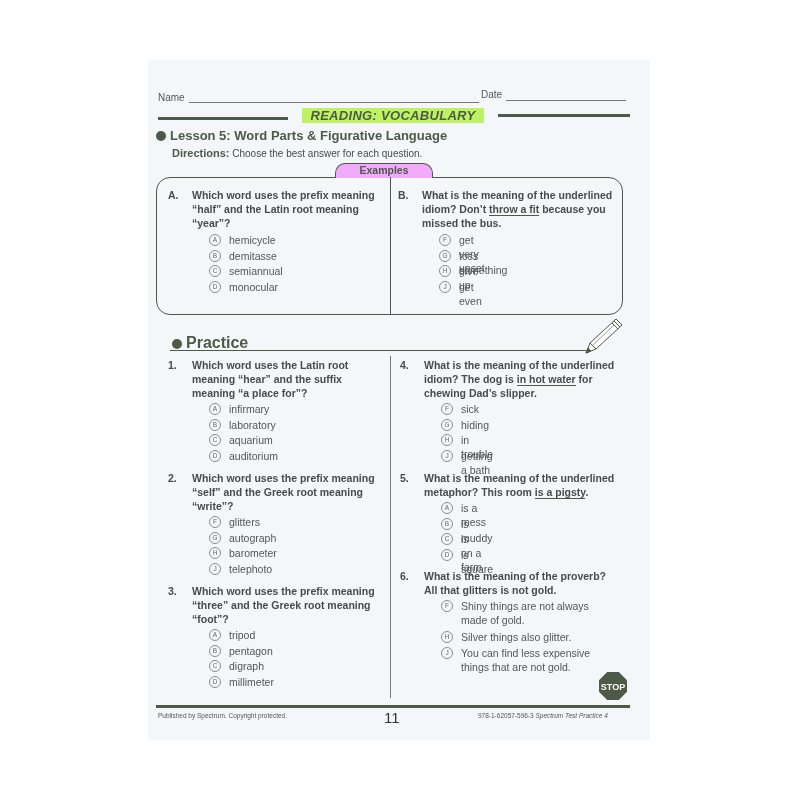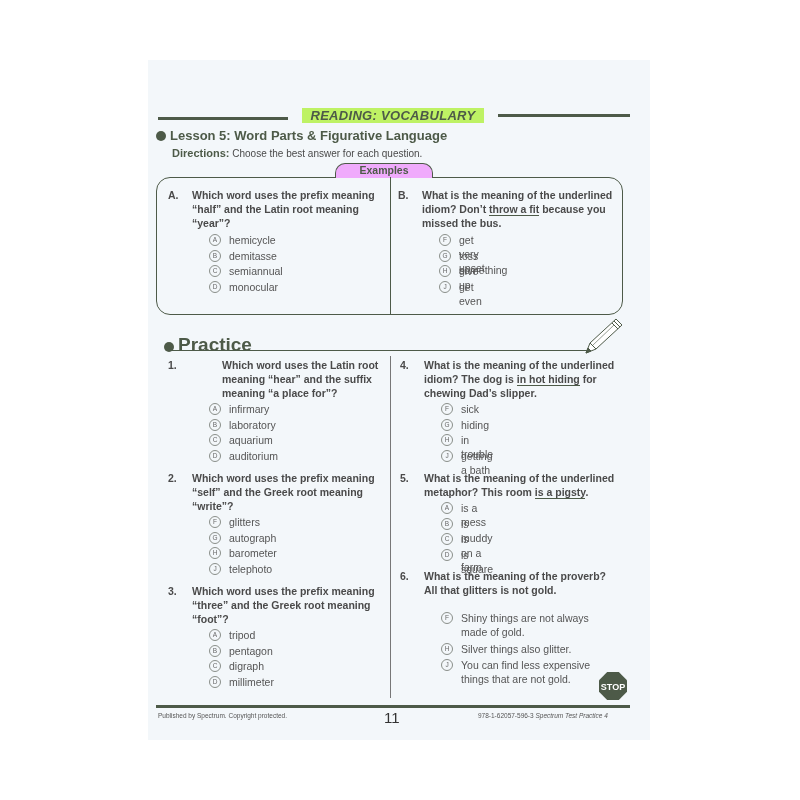--- a/index.html
+++ b/index.html
@@ -30,36 +30,42 @@
     .q { position: absolute; font-size: 10.5px; line-height: 14px; }
     .q .num { position: absolute; left: 0; top: 0; font-weight: bold; color: #4a4a4a; }
     .q .stem { position: absolute; left: 24px; top: 0; font-weight: bold; color: #4a4a4a; }
     .q .stem u { text-decoration: none; border-bottom: 1.2px solid #4d5a48; }
     .choices { position: absolute; left: 41px; }
     .choice { position: relative; height: 15.5px; font-size: 10.5px; color: #555; }
     .choice .bubble { position: absolute; left: 0; top: 1px; width: 10px; height: 10px;
                       border: 1px solid #8a8f8a; border-radius: 50%; font-size: 6.5px;
                       line-height: 10px; text-align: center; color: #666; }
     .choice .ctext { position: absolute; left: 20px; top: 0; line-height: 14px; }
-    .practice-head { left: 16px; top: 274px; font-weight: bold; font-size: 19px; color: #4d5a48; text-align: right; }
+    .practice-head { left: 24px; top: 274px; font-weight: bold; font-size: 16px; color: #4d5a48; text-align: right; }
     .practice-rule { left: 22px; top: 290px; width: 420px; height: 1px; background: #4d5a48; }
     .pencil { left: 432px; top: 255px; }
     .col-divider { left: 242px; top: 296px; width: 1px; height: 342px; background: #777; }
     .footer-rule { left: 8px; top: 645px; width: 474px; height: 3px; background: #4d5a48; }
     .footer-left { left: 10px; top: 652px; font-size: 6.5px; color: #555; }
     .footer-page { left: 236px; top: 649px; font-size: 15px; color: #333; }
     .footer-right { left: 330px; top: 652px; font-size: 6.5px; color: #555; }
     .footer-right i { font-style: italic; }
     .stop { left: 451px; top: 612px; width: 28px; height: 28px; }
   </style>
 </head>
 <body>
 
 <div class="page">
 
+  <div class="abs name-row" style="width:470px;height:14px;">
+    <span class="abs" style="left:0;top:0;">Name</span>
+    <span class="name-line" style="left:31px;top:10px;width:290px;"></span>
+    <span class="abs" style="left:323px;top:-3px;">Date</span>
+    <span class="name-line" style="left:348px;top:8px;width:120px;"></span>
+  </div>
 
   <div class="abs title-bar">
     <div class="rule" style="left:0;top:9px;width:130px;"></div>
     <div class="rule" style="left:340px;top:6px;width:132px;"></div>
     <div class="title-text"><span>READING: VOCABULARY</span></div>
   </div>
 
   <div class="abs lesson">
     <span class="bullet"></span><span>Lesson 5: Word Parts &amp; Figurative Language</span>
   </div>
@@ -130,21 +136,21 @@
       <path d="M32 8 L38 14"></path>
       <path d="M34 6 L40 12"></path>
       <path d="M6 38 L8 33 L11 36 Z" fill="#4d5a48"></path>
       <path d="M13 30 L34 10" stroke-width="0.6"></path>
     </g>
   </svg>
   <div class="abs col-divider"></div>
 
   <div class="q" style="left:20px;top:298px;width:215px;height:110px;">
     <span class="num">1.</span>
-    <span class="stem" style="width:180px;margin-left:30px;">Which word uses the Latin root meaning “hear” and the suffix meaning “a place for”?</span>
+    <span class="stem" style="width:180px;">Which word uses the Latin root meaning “hear” and the suffix meaning “a place for”?</span>
     <div class="choices" style="top:44px;">
       <div class="choice">
           <span class="bubble">A</span>
           <span class="ctext">infirmary</span>
         </div>
       <div class="choice">
           <span class="bubble">B</span>
           <span class="ctext">laboratory</span>
         </div>
       <div class="choice">
@@ -199,21 +205,21 @@
         </div>
       <div class="choice">
           <span class="bubble">D</span>
           <span class="ctext">millimeter</span>
         </div>
     </div>
   </div>
 
   <div class="q" style="left:252px;top:298px;width:220px;height:110px;">
     <span class="num">4.</span>
-    <span class="stem" style="width:195px;"><span>What is the meaning of the underlined idiom? The dog is </span><u>in hot hiding</u><span> for chewing Dad’s slipper.</span></span>
+    <span class="stem" style="width:195px;"><span>What is the meaning of the underlined idiom? The dog is </span><u>in hot water</u><span> for chewing Dad’s slipper.</span></span>
     <div class="choices" style="top:44px;">
       <div class="choice">
           <span class="bubble">F</span>
           <span class="ctext">sick</span>
         </div>
       <div class="choice">
           <span class="bubble">G</span>
           <span class="ctext">hiding</span>
         </div>
       <div class="choice">
@@ -246,21 +252,21 @@
       <div class="choice">
           <span class="bubble">D</span>
           <span class="ctext">is square</span>
         </div>
     </div>
   </div>
 
   <div class="q" style="left:252px;top:509px;width:220px;height:130px;">
     <span class="num">6.</span>
     <span class="stem" style="width:195px;">What is the meaning of the proverb? All that glitters is not gold.</span>
-    <div class="choices" style="top:42px;width:160px;">
+    <div class="choices" style="top:30px;width:160px;">
       <div class="choice" style="height:31px;">
           <span class="bubble">F</span>
           <span class="ctext" style="width:140px;">Shiny things are not always made of gold.</span>
         </div>
       <div class="choice">
           <span class="bubble">H</span>
           <span class="ctext" style="width:160px;">Silver things also glitter.</span>
         </div>
       <div class="choice" style="height:31px;">
           <span class="bubble">J</span>

